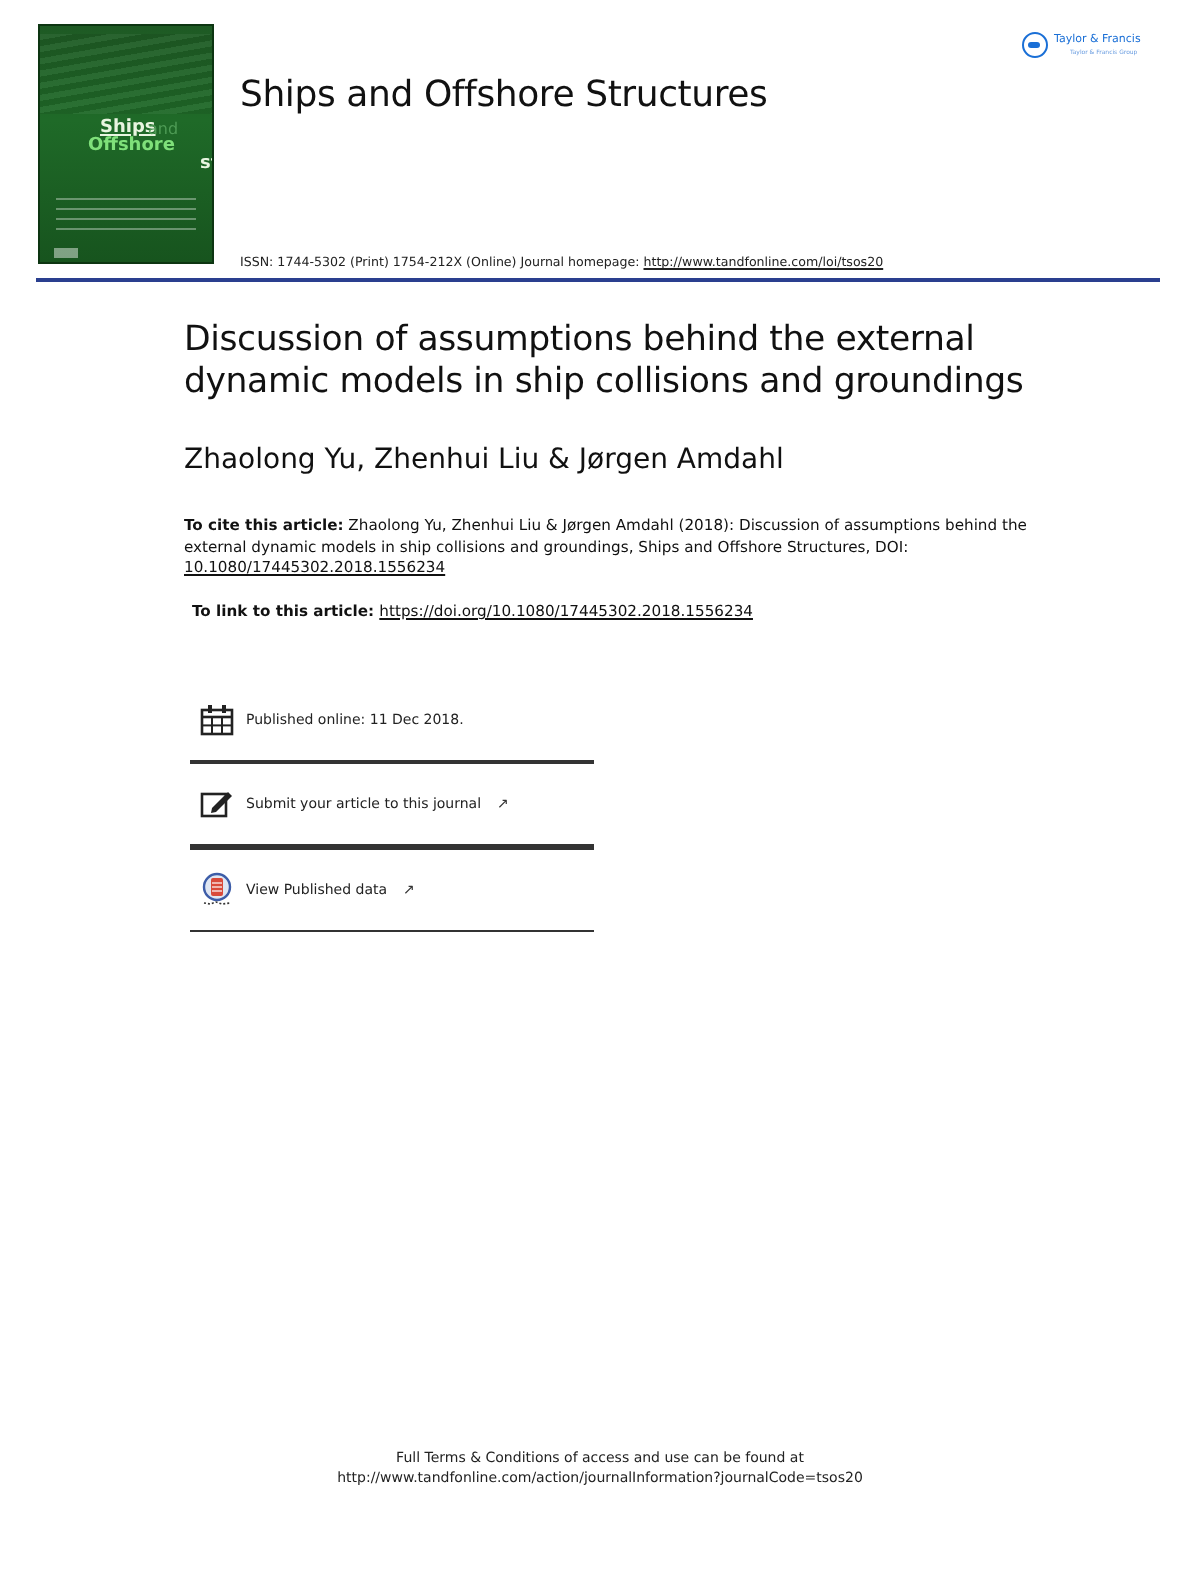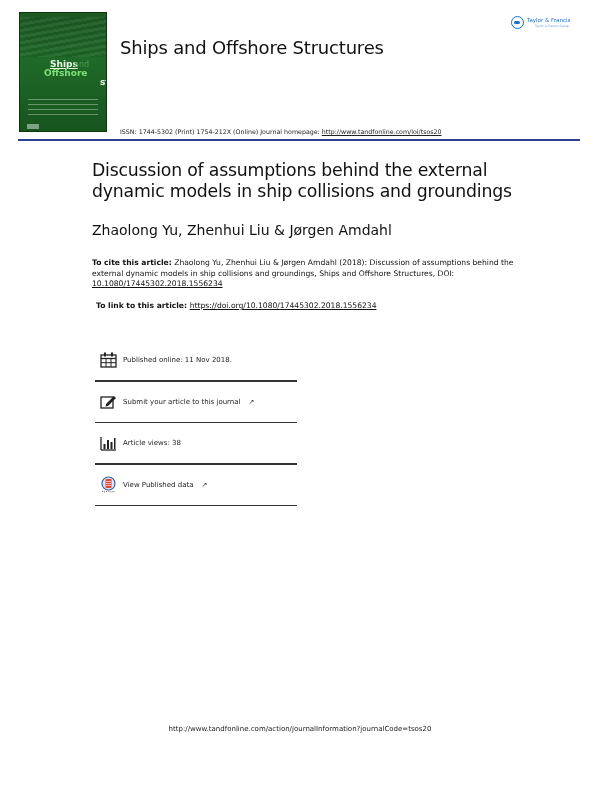--- a/index.html
+++ b/index.html
@@ -94,60 +94,48 @@
       <svg width="17" height="16" viewBox="0 0 17 16">
         <rect x="1" y="3" width="15" height="12" fill="none" stroke="#222" stroke-width="1.3"></rect>
         <line x1="1" y1="6.5" x2="16" y2="6.5" stroke="#222" stroke-width="1.3"></line>
         <line x1="6" y1="6.5" x2="6" y2="15" stroke="#222" stroke-width="1"></line>
         <line x1="11" y1="6.5" x2="11" y2="15" stroke="#222" stroke-width="1"></line>
         <line x1="1" y1="10.7" x2="16" y2="10.7" stroke="#222" stroke-width="1"></line>
         <rect x="4" y="0.5" width="2" height="4" fill="#222"></rect>
         <rect x="11" y="0.5" width="2" height="4" fill="#222"></rect>
       </svg>
     </span>
-    <span class="label">Published online: 11 Nov 2018.</span>
+    <span class="label">Published online: 11 Dec 2018.</span>
   </div>
   <div class="divider"></div>
   <div class="info-row">
     <span class="icon">
       <svg width="17" height="15" viewBox="0 0 17 15">
         <rect x="1" y="3" width="12" height="11" fill="none" stroke="#222" stroke-width="1.3"></rect>
         <path d="M6 10 L14 2 L16 4 L8 12 L5.5 12.5 Z" fill="#222"></path>
       </svg>
     </span>
     <span class="label">Submit your article to this journal</span>
     <span class="ext">↗</span>
   </div>
   <div class="divider"></div>
-  <div class="info-row">
-    <span class="icon">
-      <svg width="17" height="15" viewBox="0 0 17 15">
-        <line x1="1" y1="1" x2="1" y2="14" stroke="#222" stroke-width="1.3"></line>
-        <line x1="1" y1="14" x2="16" y2="14" stroke="#222" stroke-width="1.3"></line>
-        <rect x="3.5" y="8" width="2" height="5" fill="#222"></rect>
-        <rect x="7" y="4" width="2" height="9" fill="#222"></rect>
-        <rect x="10.5" y="6" width="2" height="7" fill="#222"></rect>
-        <rect x="14" y="2" width="1.5" height="11" fill="#222"></rect>
-      </svg>
-    </span>
-    <span class="label">Article views: 38</span>
-  </div>
   <div class="divider"></div>
   <div class="info-row">
     <span class="icon">
       <svg width="17" height="17" viewBox="0 0 17 17">
         <circle cx="8.5" cy="7.5" r="6.5" fill="#dfe6f2" stroke="#3d5da8" stroke-width="1.2"></circle>
         <rect x="5.5" y="3" width="6" height="9" rx="1" fill="#d94a3a"></rect>
         <line x1="6" y1="5.5" x2="11" y2="5.5" stroke="#fff" stroke-width="0.6"></line>
         <line x1="6" y1="7.5" x2="11" y2="7.5" stroke="#fff" stroke-width="0.6"></line>
         <line x1="6" y1="9.5" x2="11" y2="9.5" stroke="#fff" stroke-width="0.6"></line>
         <path d="M2 15.5 L5 16 L8 15 L11 16 L15 15.5" fill="none" stroke="#333" stroke-width="0.8" stroke-dasharray="1 1"></path>
       </svg>
     </span>
     <span class="label">View Published data</span>
     <span class="ext">↗</span>
   </div>
   <div class="divider"></div>
 </div>
 
 <div class="abs footer">
+  <div>Full Terms &amp; Conditions of access and use can be found at</div>
   <div>http://www.tandfonline.com/action/journalInformation?journalCode=tsos20</div>
 </div>
 
 </body></html>

